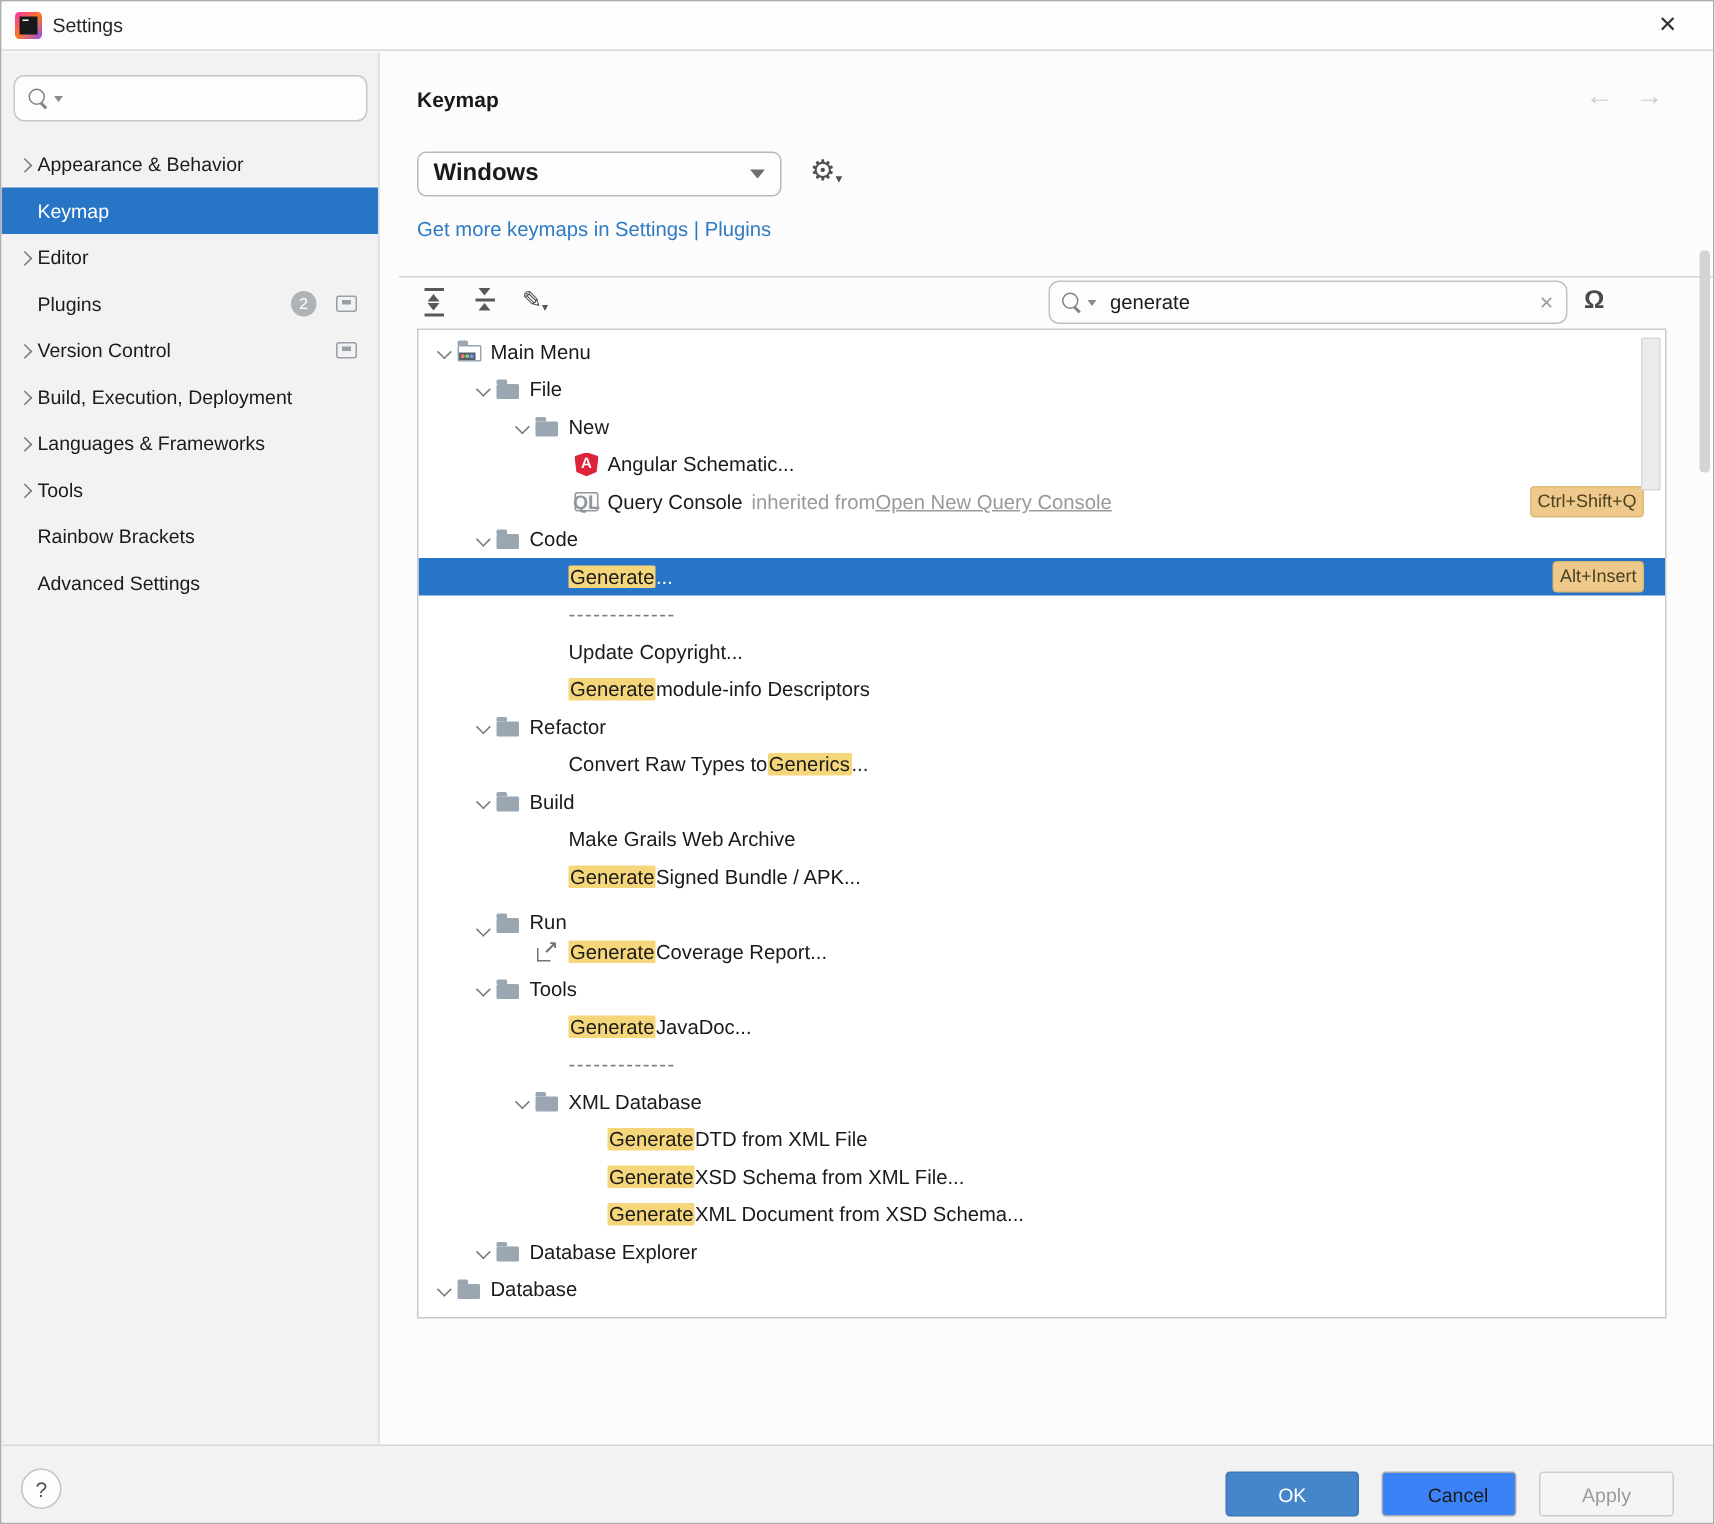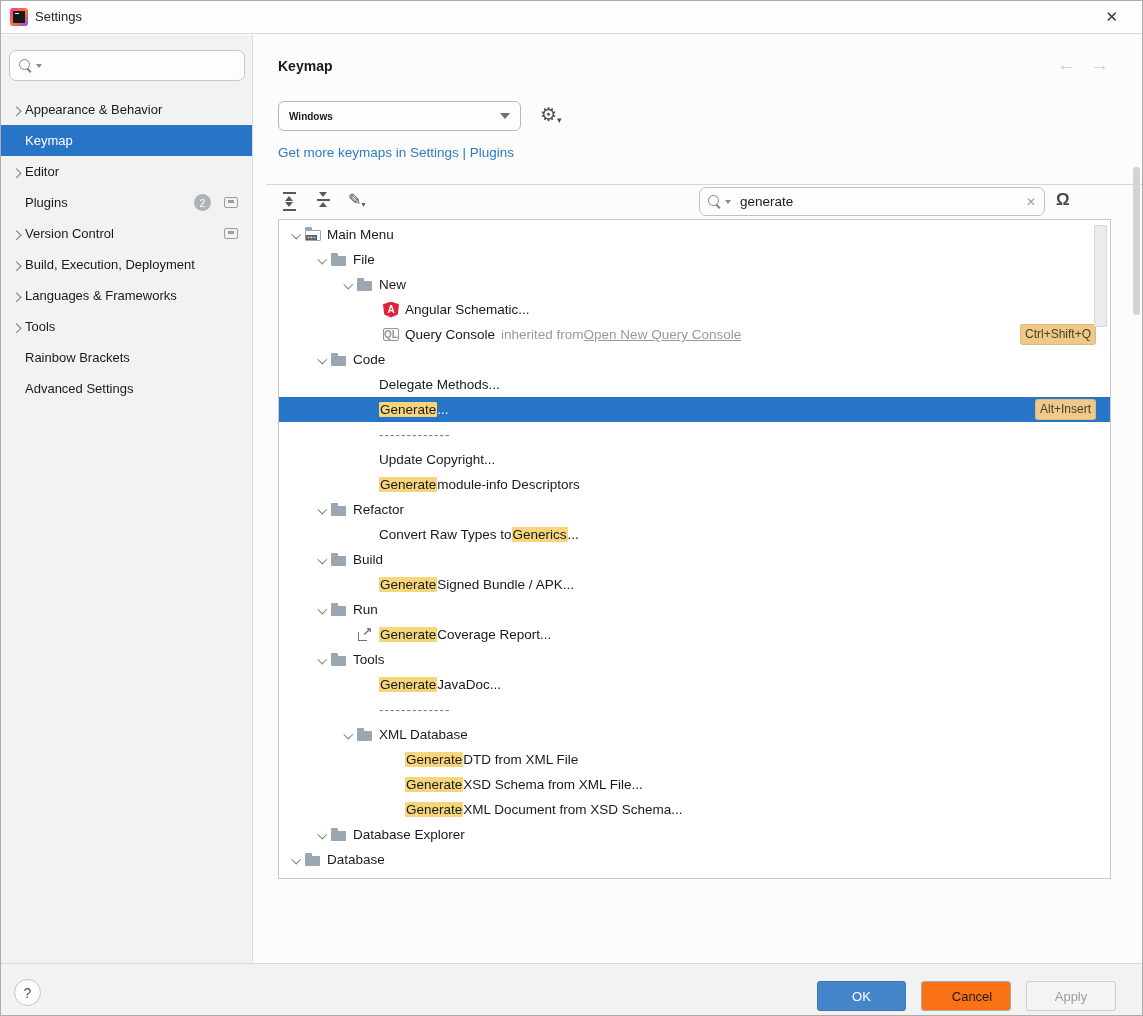--- a/index.html
+++ b/index.html
@@ -35,21 +35,21 @@
   .side-badge{position:absolute;right:41px;top:7px;width:17px;height:17px;border-radius:50%;background:#AEB3B8;color:#fff;font-size:10.5px;display:flex;align-items:center;justify-content:center;}
   .sq-icon{position:absolute;right:14px;top:10px;width:14px;height:11px;border:1.3px solid #98A0A7;border-radius:2px;}
   .sq-icon::after{content:"";display:block;width:6px;height:3px;background:#98A0A7;margin:2px auto 0;}
 
   
   .page-title{position:absolute;left:277px;top:57px;font-size:14px;font-weight:bold;color:#1A1A1A;}
   .nav-arrow{position:absolute;top:53px;font-size:19px;color:#C9C9C9;}
   .nav-arrow.back{left:1056px;}
   .nav-arrow.fwd{left:1089px;}
   .keymap-select{position:absolute;left:277px;top:100px;width:243px;height:30px;background:#FDFDFD;border:1px solid #B8B8B8;border-radius:6px;display:flex;align-items:center;padding:0 10px;cursor:pointer;}
-  .keymap-select .val{font-size:10px;font-weight:bold;color:#1A1A1A;flex:1;}
+  .keymap-select .val{font-size:16px;font-weight:bold;color:#1A1A1A;flex:1;}
   .dd-caret{width:0;height:0;border-left:5px solid transparent;border-right:5px solid transparent;border-top:6px solid #6E6E6E;}
   .gear-btn{position:absolute;left:539px;top:102px;font-size:19px;color:#4F4F4F;cursor:pointer;}
   .gear-btn .c{font-size:9px;color:#4F4F4F;vertical-align:-2px;}
   .keymap-link{position:absolute;left:277px;top:144px;font-size:13.5px;color:#2F7BC3;cursor:pointer;text-decoration:none;}
 
   
   .toolbar{position:absolute;left:265px;top:183px;width:878px;height:35px;border-top:1px solid #D6D6D6;}
   .tbtn{position:absolute;top:7px;display:flex;flex-direction:column;align-items:center;gap:1.5px;width:18px;cursor:pointer;}
   .hl2{width:13px;height:0;border-top:2px solid #55595D;}
   .tri{width:0;height:0;border-left:4px solid transparent;border-right:4px solid transparent;}
@@ -81,34 +81,34 @@
   .ic-folder::before{content:"";position:absolute;top:-3px;left:0;width:7px;height:3px;background:#9AA7B2;border-radius:1px 1px 0 0;}
   .ic-mainmenu{position:relative;width:16px;height:11px;border:1.4px solid #9AA7B2;border-radius:1px;margin-top:2px;}
   .ic-mainmenu::before{content:"";position:absolute;top:-4px;left:-1px;width:7px;height:3px;background:#9AA7B2;border-radius:1px 1px 0 0;}
   .ic-mainmenu::after{content:"";position:absolute;left:0;bottom:0;width:11px;height:5px;
     background-image:radial-gradient(circle at 2.5px 2.5px,#ff7a6b 1.1px,transparent 1.4px),
                      radial-gradient(circle at 5.5px 2.5px,#7ed07e 1.1px,transparent 1.4px),
                      radial-gradient(circle at 8.5px 2.5px,#6aa0ff 1.1px,transparent 1.4px);
     background-color:#566069;}
   .ic-angular{width:16px;height:16px;background:#DD2239;clip-path:polygon(50% 0,100% 17%,92% 82%,50% 100%,8% 82%,0 17%);
     color:#fff;font-size:10px;font-weight:bold;display:flex;align-items:center;justify-content:center;}
-  .ic-ql{width:16px;height:13px;border:1.5px solid #8F969E;border-radius:2px;color:#8F969E;font-size:10px;font-weight:bold;display:flex;align-items:center;justify-content:center;background:#FAFAFA;}
+  .ic-ql{width:16px;height:13px;border:1.5px solid #8F969E;border-radius:2px;color:#8F969E;font-size:13px;font-weight:bold;display:flex;align-items:center;justify-content:center;background:#FAFAFA;}
   .ic-export{position:relative;width:14px;height:14px;}
   .ic-export::before{content:"";position:absolute;left:1px;bottom:1px;width:8px;height:8px;border-left:1.8px solid #6F767D;border-bottom:1.8px solid #6F767D;}
   .ic-export::after{content:"\2197";position:absolute;right:-1px;top:-3px;font-size:12px;font-weight:bold;color:#6F767D;}
 
   
   .win-scroll{position:absolute;right:2px;top:166px;width:7px;height:148px;background:#D4D4D4;border-radius:3px;}
 
   
   .footer{position:absolute;left:0;top:962px;width:100%;height:54px;background:#F2F2F2;border-top:1px solid #D8D8D8;}
   .help-btn{position:absolute;left:13px;top:15px;width:27px;height:27px;border-radius:50%;border:1px solid #C2C2C2;background:#FDFDFD;color:#555;font-size:14px;display:flex;align-items:center;justify-content:center;cursor:pointer;}
   .btn{position:absolute;top:17px;height:30px;border-radius:3px;font-size:13px;display:flex;align-items:center;justify-content:center;cursor:pointer;}
   .btn.ok{left:816px;width:89px;background:#4585C9;border:1px solid #3D77B4;color:#fff;font-weight:normal;}
-  .btn.cancel{left:920px;width:90px;background:#f97316;border:1px solid #ABABAB;color:#1A1A1A;padding-left:12px;}
+  .btn.cancel{left:920px;width:90px;background:#3b82f6;border:1px solid #ABABAB;color:#1A1A1A;padding-left:12px;}
   .btn.apply{left:1025px;width:90px;background:#F5F5F5;border:1px solid #CDCDCD;color:#9C9C9C;}
 </style>
 </head>
 <body>
 
 <div class="win">
 
   <div class="titlebar">
     <span class="app-icon">
         <i></i>
@@ -250,25 +250,20 @@
       </div>
       <div class="trow" style="padding-left: 34px;">
         <span class="slot-c">
           <span class="chev down"></span>
         </span>
         <span class="slot-i">
           <span class="ic-folder"></span>
         </span>
         <span>Code</span>
       </div>
-      <div class="trow" style="padding-left: 60px;">
-        <span class="slot-c"></span>
-        <span class="slot-i"></span>
-        <span>Delegate Methods...</span>
-      </div>
       <div class="trow sel" style="padding-left: 60px;">
         <span class="slot-c"></span>
         <span class="slot-i"></span>
         <span class="hl">Generate</span>
         <span>...</span>
         <span class="shortcut">Alt+Insert</span>
       </div>
       <div class="trow" style="padding-left: 60px;">
         <span class="slot-c"></span>
         <span class="slot-i"></span>
@@ -306,24 +301,29 @@
           <span class="chev down"></span>
         </span>
         <span class="slot-i">
           <span class="ic-folder"></span>
         </span>
         <span>Build</span>
       </div>
       <div class="trow" style="padding-left: 60px;">
         <span class="slot-c"></span>
         <span class="slot-i"></span>
+        <span>Make Grails Web Archive</span>
+      </div>
+      <div class="trow" style="padding-left: 60px;">
+        <span class="slot-c"></span>
+        <span class="slot-i"></span>
         <span class="hl">Generate</span>
         <span> Signed Bundle / APK...</span>
       </div>
-      <div class="trow" style="padding-left: 34px;">
+      <div class="trow" style="padding-left: 34px; align-items: flex-end;">
         <span class="slot-c">
           <span class="chev down"></span>
         </span>
         <span class="slot-i">
           <span class="ic-folder"></span>
         </span>
         <span>Run</span>
       </div>
       <div class="trow" style="padding-left: 60px;">
         <span class="slot-c"></span>

